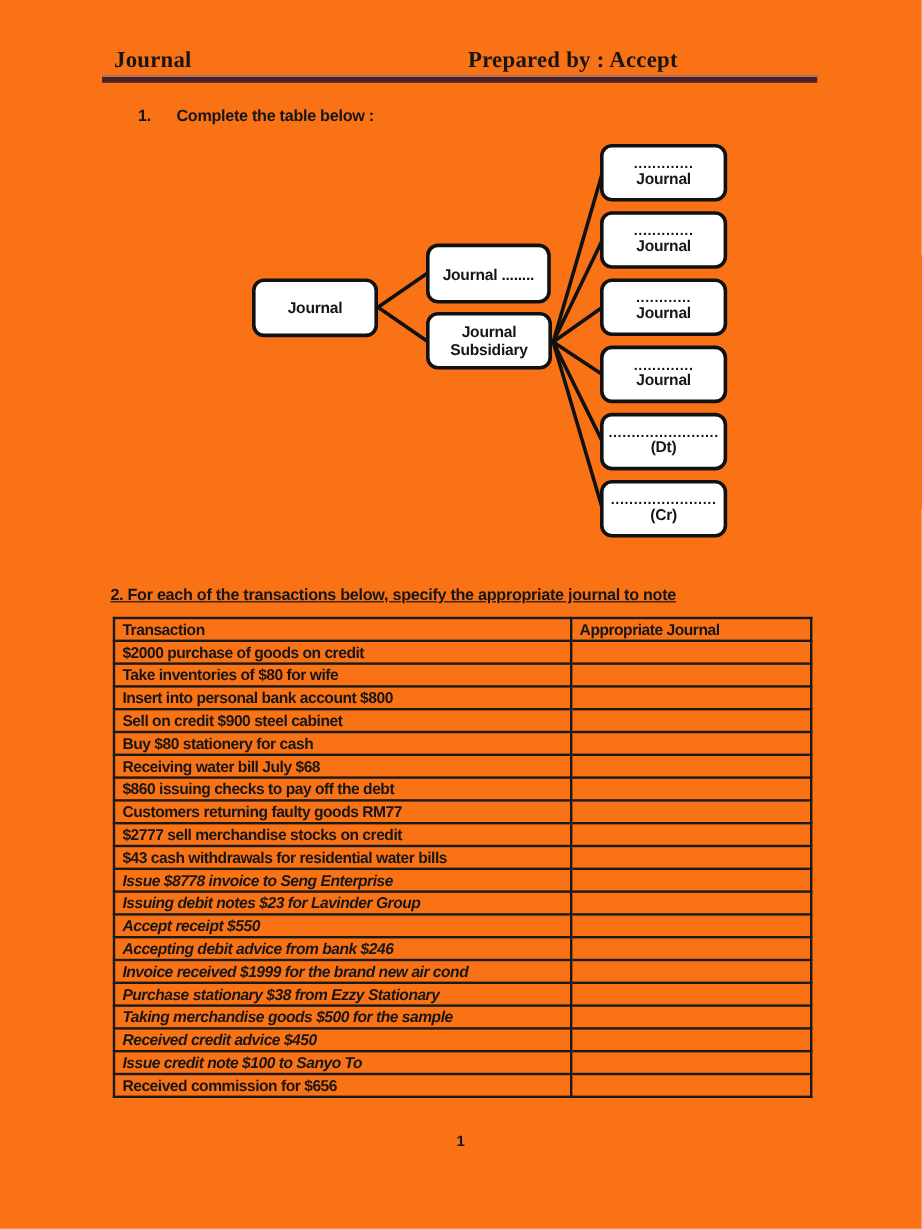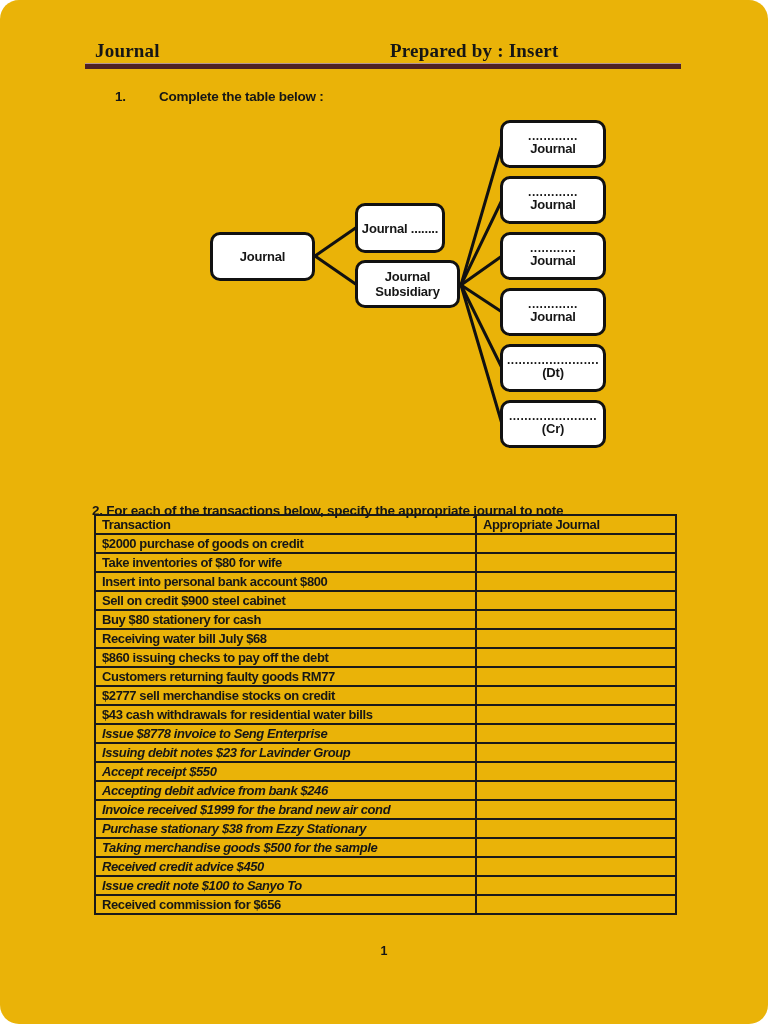--- a/index.html
+++ b/index.html
@@ -1,51 +1,51 @@
 <!DOCTYPE html>
 <html><head>
 <meta charset="utf-8">
 <style>
   html,body{margin:0;padding:0;background:#ffffff;}
   body{
     width:768px;height:1024px;position:relative;overflow:hidden;
     font-family:"Liberation Sans",sans-serif;color:#161616;
   }
-  .page{position:absolute;inset:0;background:#eab308;border-radius:19px;}
+  .page{position:absolute;inset:0;background:#f97316;}
 
   
   .hdr-text{
     position:absolute;top:40px;
     font-family:"Liberation Serif",serif;
     font-size:19px;font-weight:600;letter-spacing:.2px;color:#161616;
   }
   .hdr-left{left:95px;}
   .hdr-right{left:390px;}
   .hdr-rule{
     position:absolute;left:85px;top:63px;width:596px;height:5px;
     background:#4f2123;border-top:1px solid #b59595;
   }
 
   
   .q{position:absolute;font-size:13.5px;font-weight:700;letter-spacing:-.25px;white-space:nowrap;}
   .q1-num{left:115px;top:89px;}
-  .q1-text{left:159px;top:89px;}
-  .q2-text{left:92px;top:503px;}
+  .q1-text{left:147px;top:89px;}
+  .q2-text{left:92px;top:488px;text-decoration:underline;}
 
   
   .diagram{position:absolute;left:200px;top:115px;width:420px;height:345px;}
   .diagram svg{position:absolute;inset:0;}
   .dbox{
     position:absolute;box-sizing:border-box;
     border:3px solid #111;border-radius:10px;background:#fff;
     display:flex;flex-direction:column;align-items:center;justify-content:center;
     font-weight:700;font-size:13px;letter-spacing:-.2px;line-height:15px;text-align:center;
   }
   .dbox-root{left:10px;top:117px;width:105px;height:49px;}
-  .dbox-mid1{left:155px;top:88px;width:90px;height:50px;}
+  .dbox-mid1{left:155px;top:88px;width:104px;height:50px;}
   .dbox-mid2{left:155px;top:145px;width:105px;height:48px;}
   .dbox-leaf{left:300px;width:106px;height:48px;}
   .dots{font-size:12px;line-height:9px;font-weight:700;letter-spacing:.5px;white-space:nowrap;}
 
   
   .tbl{
     position:absolute;left:94px;top:514px;width:581px;
     border-collapse:collapse;table-layout:fixed;
   }
   .tbl td,.tbl th{
@@ -63,21 +63,21 @@
     position:absolute;left:0;right:0;top:944px;text-align:center;
     font-size:12.5px;font-weight:700;
   }
 </style>
 </head>
 <body>
 
 <div class="page">
 
   <div class="hdr-text hdr-left">Journal</div>
-  <div class="hdr-text hdr-right">Prepared by : Insert</div>
+  <div class="hdr-text hdr-right">Prepared by : Accept</div>
   <div class="hdr-rule"></div>
 
   <div class="q q1-num">1.</div>
   <div class="q q1-text">Complete the table below :</div>
 
   <div class="diagram">
     <svg viewBox="0 0 420 345" width="420" height="345">
       <g stroke="#111" stroke-width="3" stroke-linecap="round">
         <line x1="115" y1="141" x2="157" y2="112"></line>
         <line x1="115" y1="141" x2="157" y2="170"></line>

